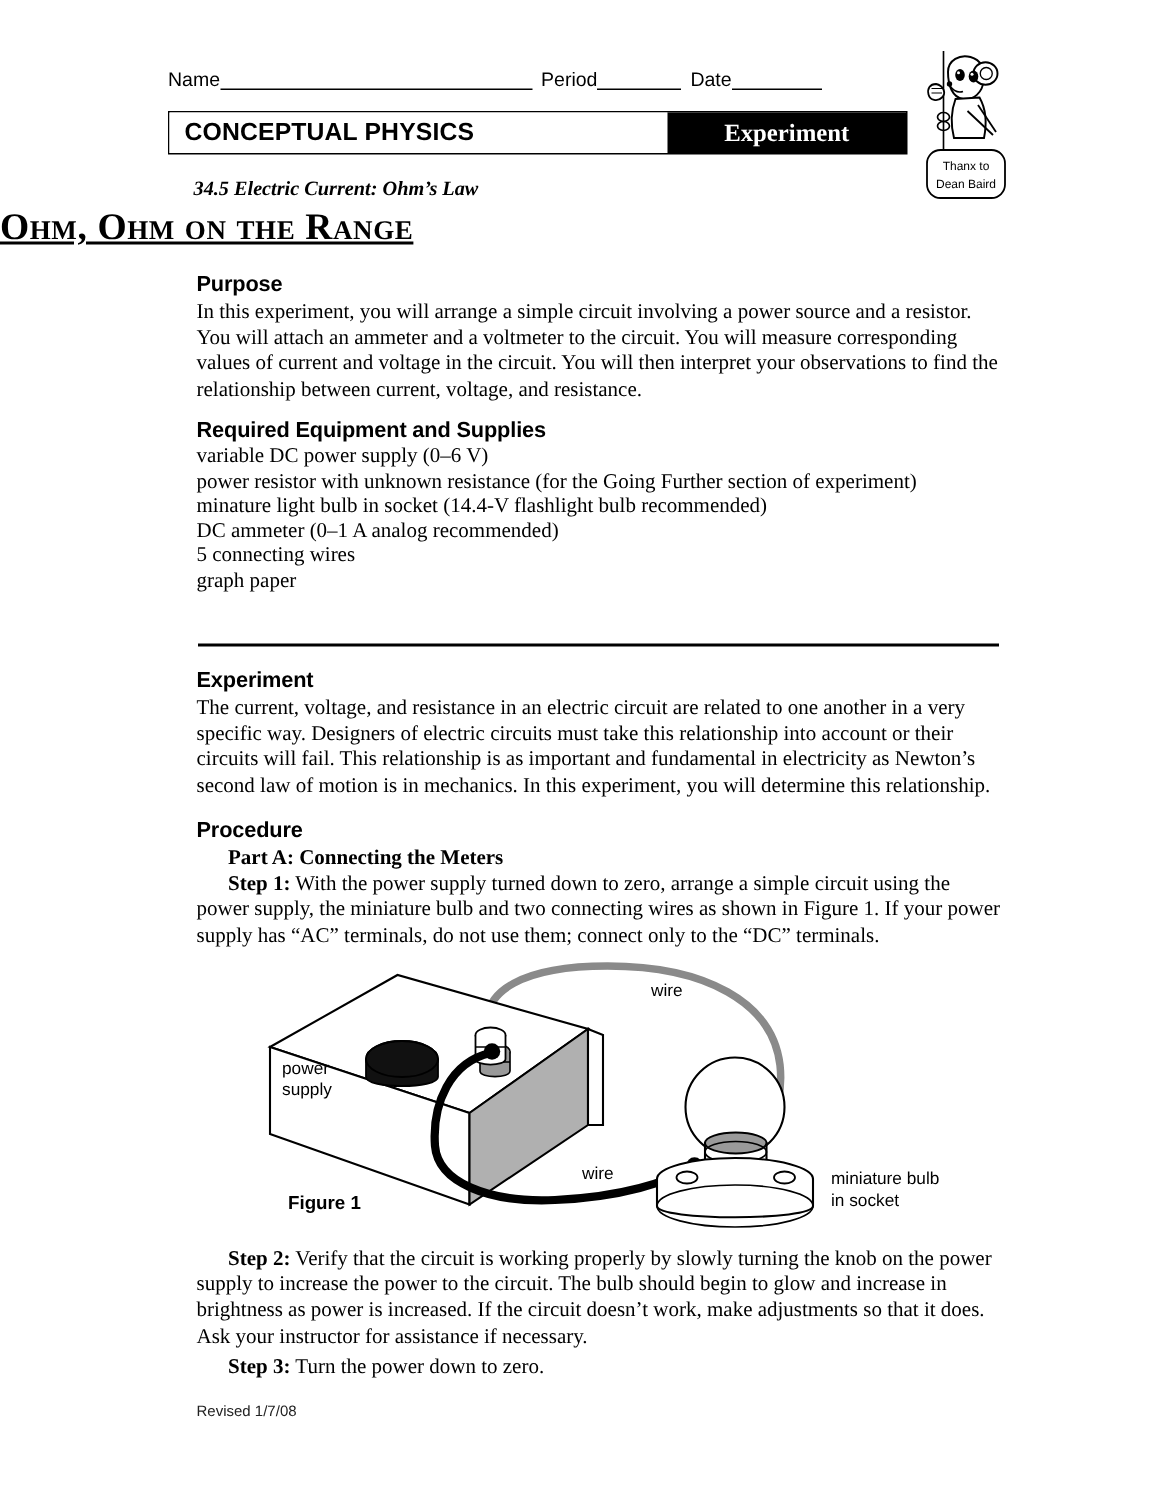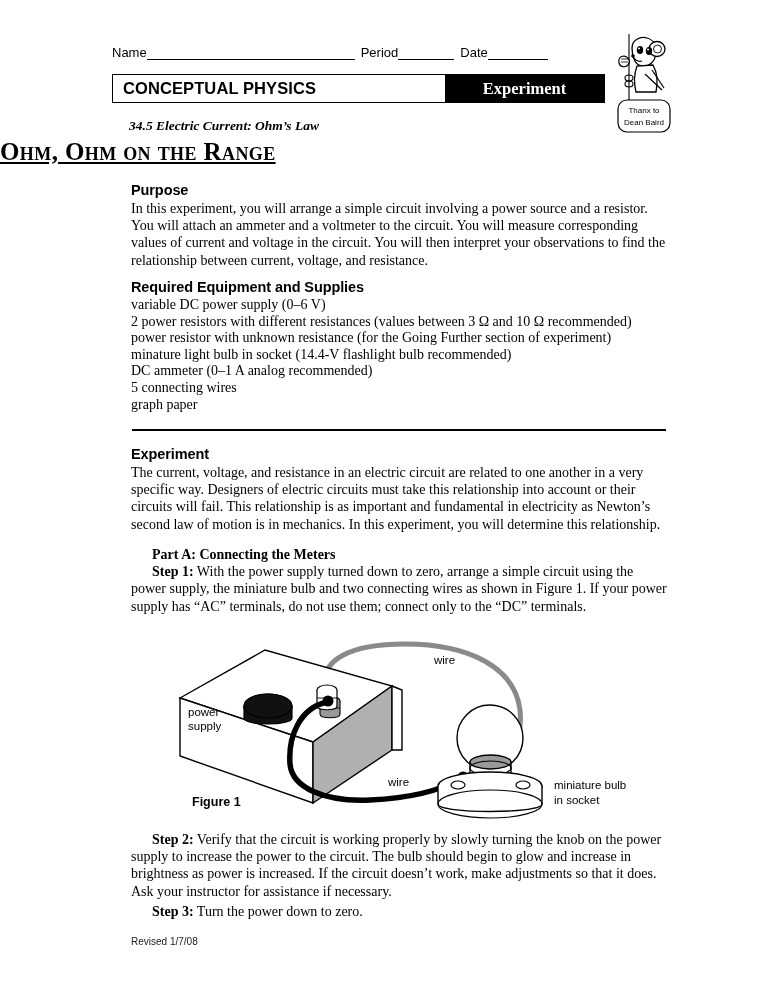--- a/index.html
+++ b/index.html
@@ -267,36 +267,36 @@
   <div class="doctitle">Ohm, Ohm on the Range</div>
 
   <div class="body-col" id="purpose-block">
     <h2 class="head">Purpose</h2>
     <p class="para">In this experiment, you will arrange a simple circuit involving a power source and a resistor. You will attach an ammeter and a voltmeter to the circuit. You will measure corresponding values of current and voltage in the circuit. You will then interpret your observations to find the relationship between current, voltage, and resistance.</p>
   </div>
 
   <div class="body-col" id="equip-block">
     <h2 class="head">Required Equipment and Supplies</h2>
     <div class="list-line">variable DC power supply (0–6 V)</div>
-    <div class="list-line">2 power resistors with different resistances (values between 3 Ω  and 10 Ω recommended)</div>
     <div class="list-line">power resistor with unknown resistance (for the Going Further section of experiment)</div>
     <div class="list-line">minature light bulb in socket (14.4-V flashlight bulb recommended)</div>
     <div class="list-line">DC ammeter (0–1 A analog recommended)</div>
     <div class="list-line">5 connecting wires</div>
     <div class="list-line">graph paper</div>
   </div>
 
   <div class="hrule"></div>
 
   <div class="body-col" id="discussion-block">
     <h2 class="head">Experiment</h2>
     <p class="para">The current, voltage, and resistance in an electric circuit are related to one another in a very specific way. Designers of electric circuits must take this relationship into account or their circuits will fail. This relationship is as important and fundamental in electricity as Newton’s second law of motion is in mechanics. In this experiment, you will determine this relationship.</p>
   </div>
 
   <div class="body-col" id="procedure-block">
+    <h2 class="head">Procedure</h2>
     <div class="bold-line">Part A: Connecting the Meters</div>
     <p class="step"><b>Step 1:</b><span> With the power supply turned down to zero, arrange a simple circuit using the power supply, the miniature bulb and two connecting wires as shown in Figure 1. If your power supply has “AC” terminals, do not use them; connect only to the “DC” terminals.</span></p>
   </div>
 
   <div class="figure">
     <svg width="490" height="185" viewBox="0 0 490 185">
 
       <path d="M155 50 C150 22 180 6 235 6 C300 6 345 30 350 72 C353 100 340 128 318 138" fill="none" stroke="#8a8a8a" stroke-width="5" stroke-linecap="round"></path>
 
       <path d="M10 60 L95 12 L222 48 L143 104 Z" fill="#ffffff" stroke="#000" stroke-width="1.4"></path>

